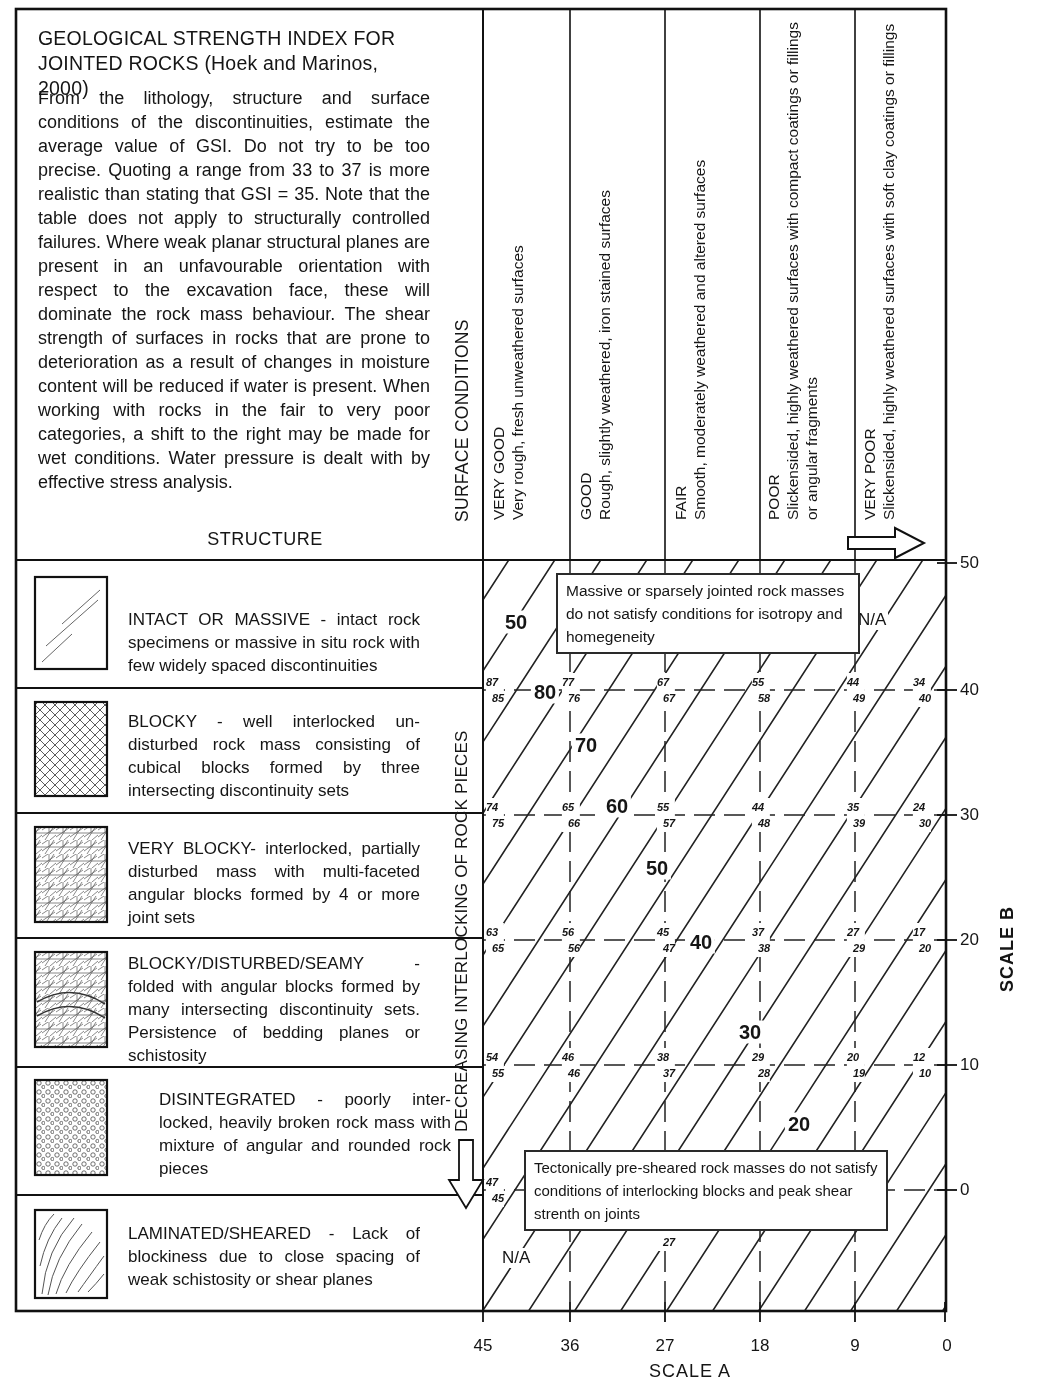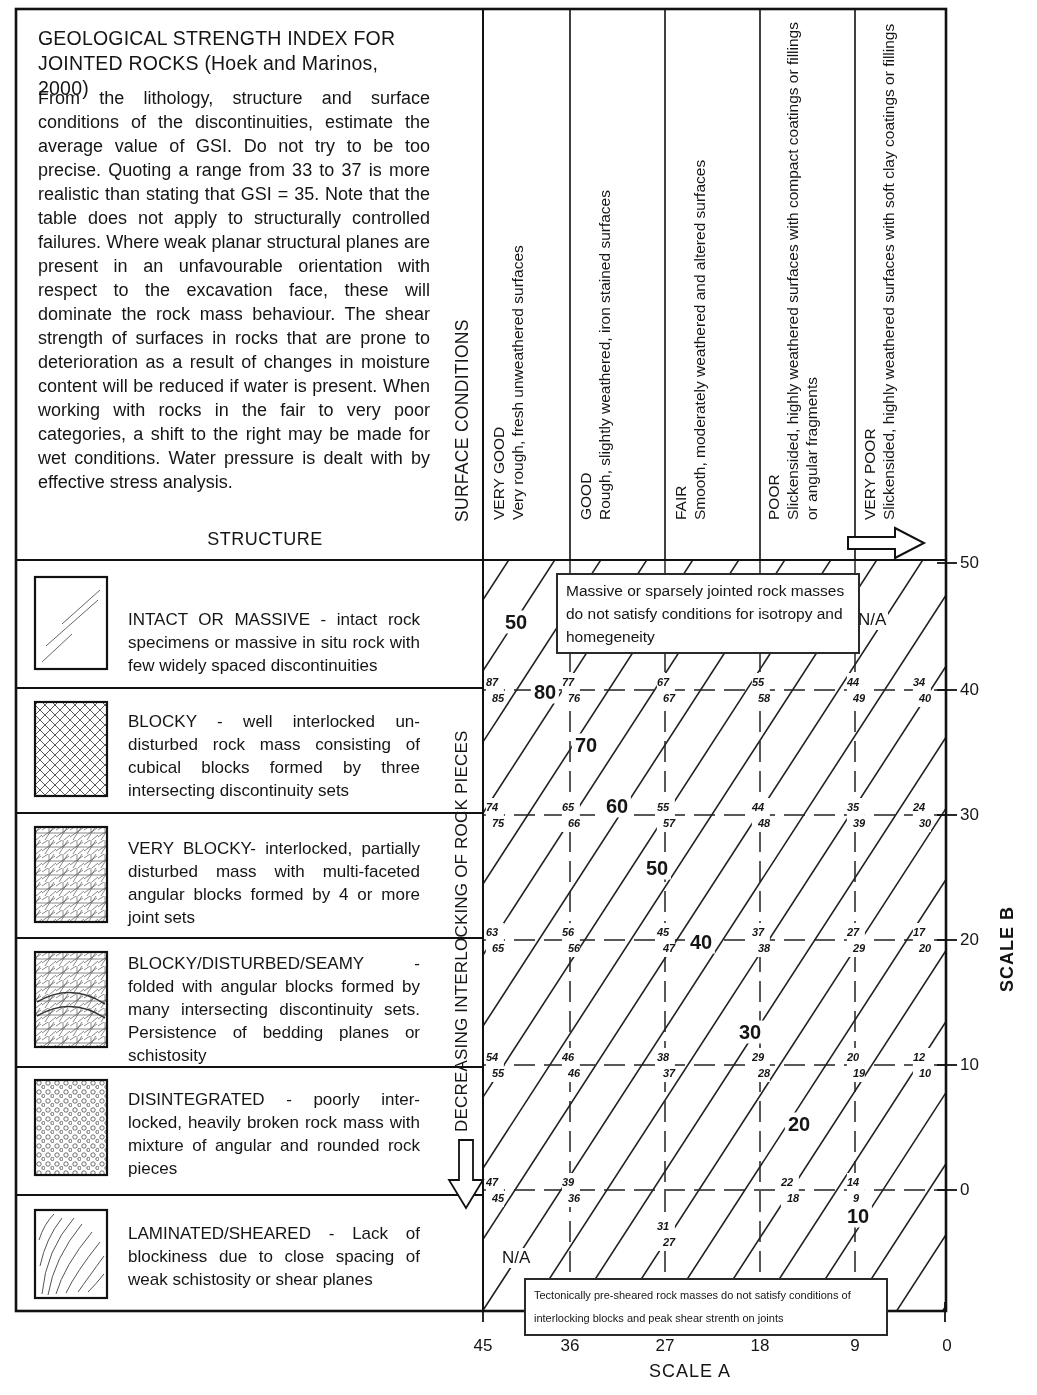--- a/index.html
+++ b/index.html
@@ -14,21 +14,21 @@
   .vrot{position:absolute;transform:rotate(-90deg);transform-origin:0 0;z-index:1;}
   .sc{left:452px;top:522px;width:505px;height:28px;font-size:17.5px;letter-spacing:.3px;}
   .interlock{left:452px;top:1132px;width:512px;height:26px;font-size:17px;letter-spacing:.2px;}
   .scaleb{left:997px;top:992px;width:125px;height:26px;font-size:18px;font-weight:bold;letter-spacing:1px;}
   .qcol{top:520px;width:498px;font-size:15.5px;line-height:19px;}
   .qcol .qname{display:block;}
   .qcol .qdesc{display:block;}
   .srow{left:128px;width:292px;font-size:17px;line-height:23px;text-align:justify;z-index:1;}
   .callout{position:absolute;background:#fff;border:2px solid #2a2a2a;z-index:2;font-size:15.5px;line-height:23px;padding:4px 8px;}
   .c1{left:556px;top:573px;width:284px;}
-  .c2{left:524px;top:1278px;width:344px;font-size:11px;}
+  .c2{left:524px;top:1150px;width:344px;font-size:15px;}
   .na{position:absolute;font-size:17px;background:#fff;padding:0 2px;z-index:1;}
   .na-top{left:856px;top:610px;}
   .na-bottom{left:500px;top:1248px;}
   .scalea-label{left:600px;top:1361px;width:180px;text-align:center;font-size:18px;font-weight:normal;letter-spacing:1px;z-index:1;}
   .pair{position:absolute;transform:translate(-50%,-50%);z-index:1;
         font-style:italic;font-weight:bold;font-size:11px;line-height:16px;background:#fff;padding:1px 3px;}
   .pair .t{transform:translateX(-3px);}
   .pair .b{transform:translateX(3px);}
   .contour{position:absolute;transform:translate(-50%,-50%);font-weight:bold;font-size:20px;
         background:#fff;padding:0 3px;z-index:1;}
@@ -159,21 +159,21 @@
   </div>
   <div class="vrot qcol" style="left:860px;height:85px;">
     <span class="qname">VERY POOR</span>
     <span class="qdesc">Slickensided, highly weathered surfaces with soft clay coatings or fillings</span>
   </div>
 
   <div class="abs srow" style="top:608px;">INTACT OR MASSIVE - intact rock specimens or massive in situ rock with few widely spaced discontinuities</div>
   <div class="abs srow" style="top:710px;">BLOCKY - well interlocked un- disturbed rock mass consisting of cubical blocks formed by three intersecting discontinuity sets</div>
   <div class="abs srow" style="top:837px;">VERY BLOCKY- interlocked, partially disturbed mass with multi-faceted angular blocks formed by 4 or more joint sets</div>
   <div class="abs srow" style="top:952px;">BLOCKY/DISTURBED/SEAMY - folded with angular blocks formed by many intersecting discontinuity sets. Persistence of bedding planes or schistosity</div>
-  <div class="abs srow" style="top:1088px;">DISINTEGRATED - poorly inter- locked, heavily broken rock mass with mixture of angular and rounded rock pieces</div>
+  <div class="abs srow" style="top:1088px;margin-left:31px;">DISINTEGRATED - poorly inter- locked, heavily broken rock mass with mixture of angular and rounded rock pieces</div>
   <div class="abs srow" style="top:1222px;">LAMINATED/SHEARED - Lack of blockiness due to close spacing of weak schistosity or shear planes</div>
 
   <div class="na na-top">N/A</div>
   <div class="na na-bottom">N/A</div>
 
   <div id="grid-numbers" class="abs" style="left:0;top:0;width:100%;height:100%;">
       <div class="pair" style="left: 495px; top: 690px;">
         <div class="t">87</div>
         <div class="b">85</div>
       </div>

